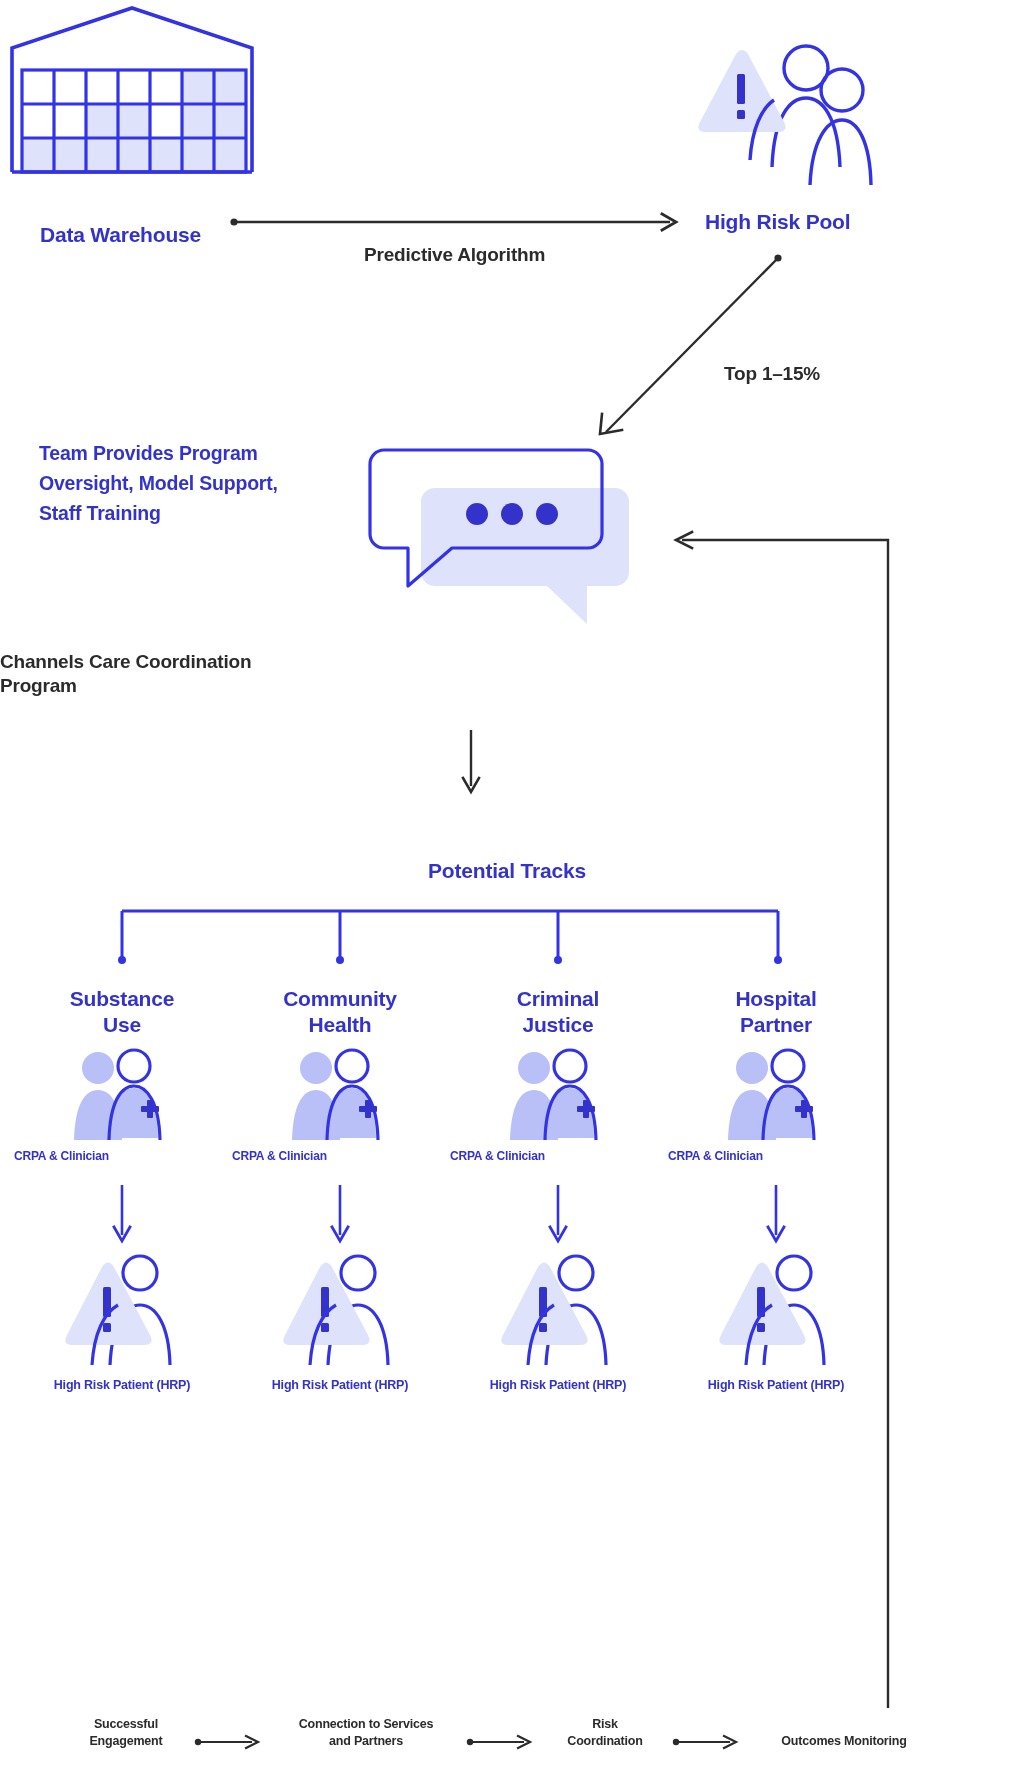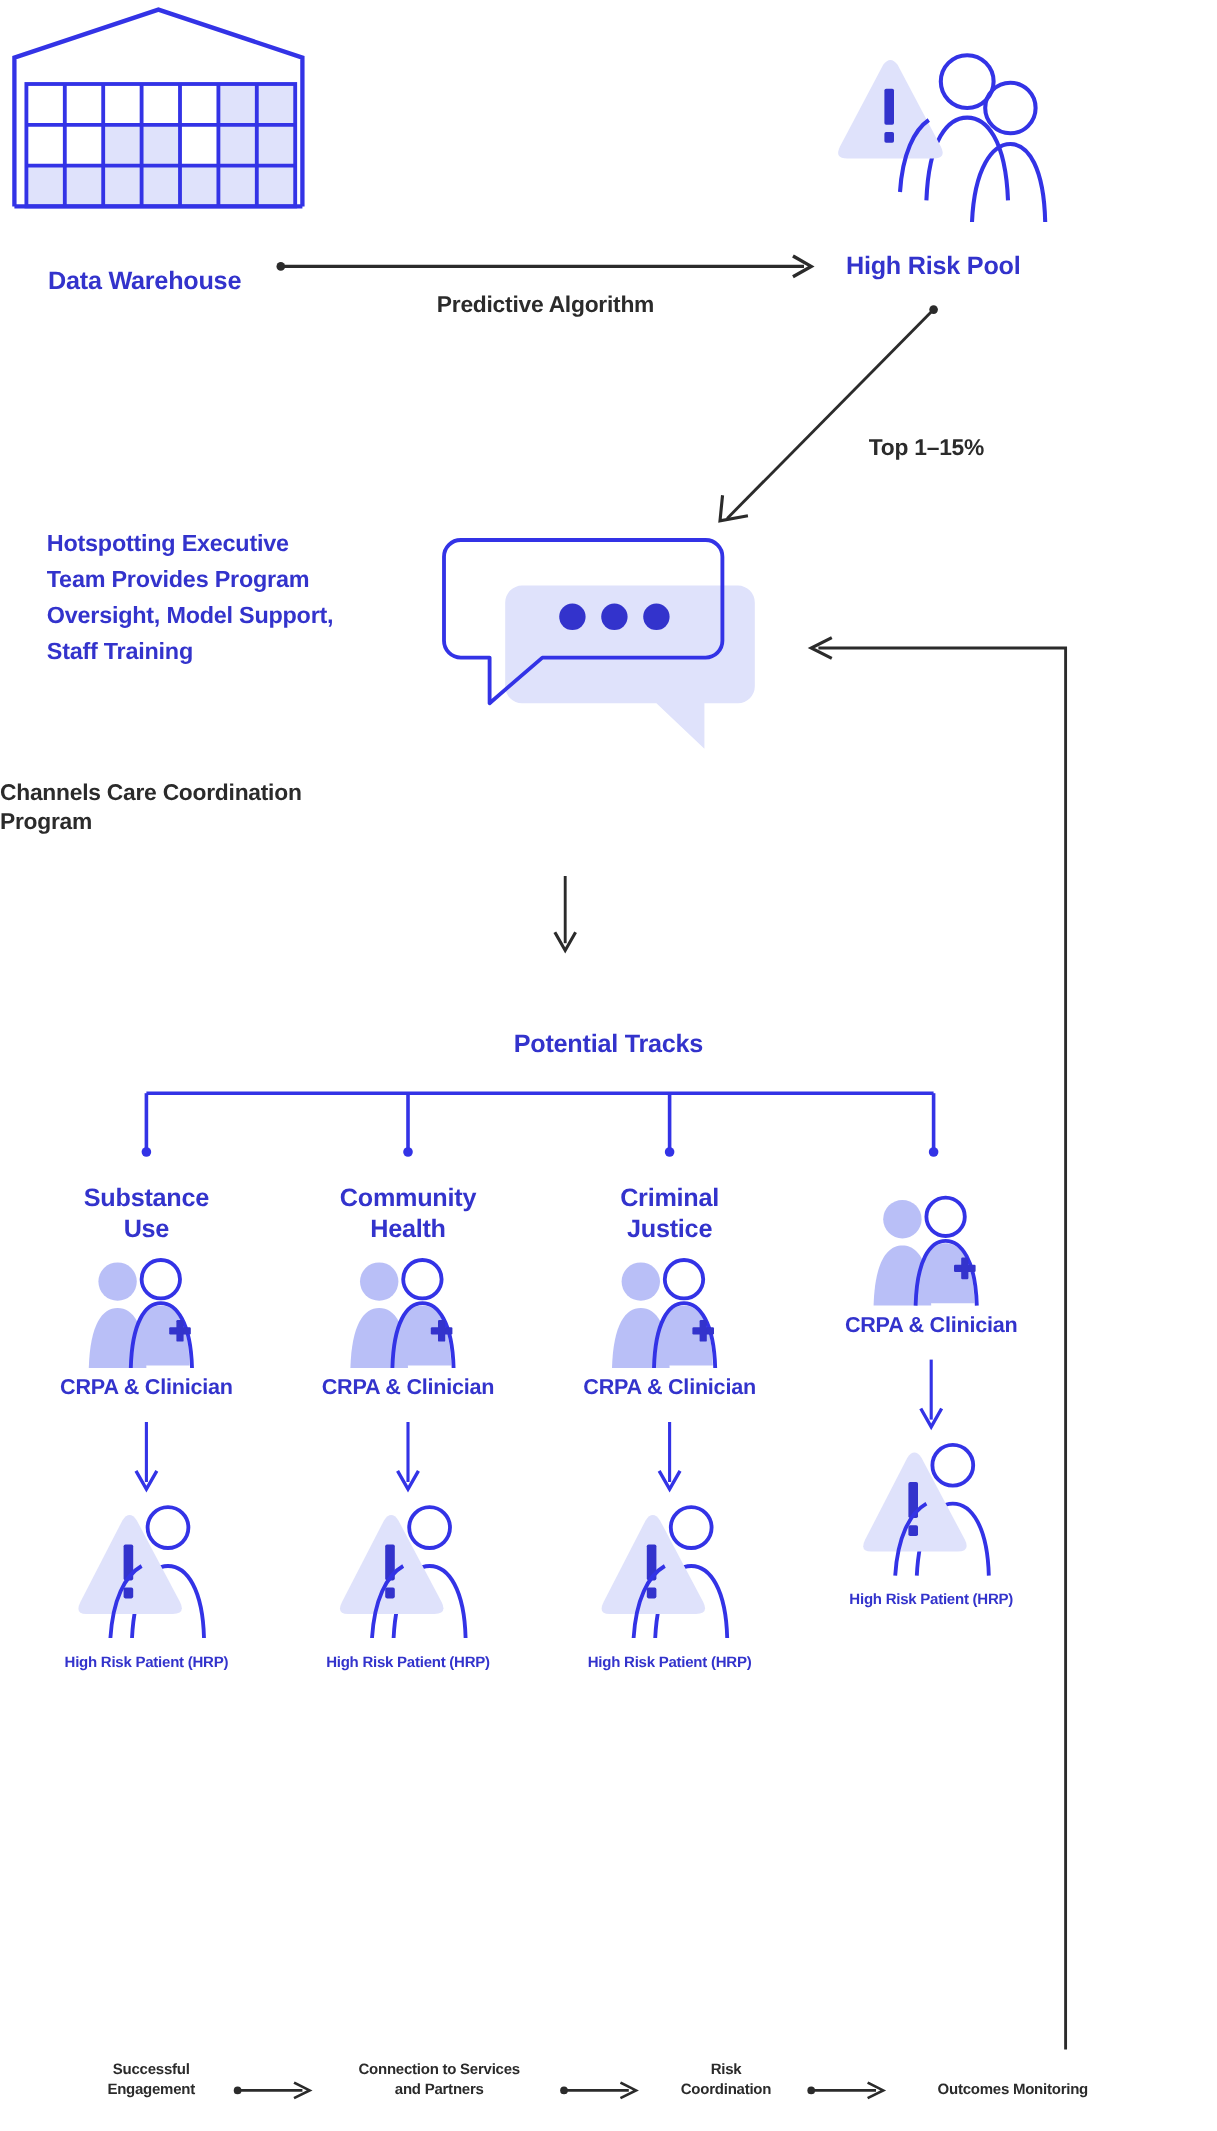--- a/index.html
+++ b/index.html
@@ -21,21 +21,21 @@
   }
   .lbl-dark {
     color: #2b2b2b;
     font-weight: 700;
     letter-spacing: -0.2px;
   }
   .t-node     { font-size: 21px; line-height: 26px; }
   .t-edge     { font-size: 19px; line-height: 24px; }
   .t-para     { font-size: 19.5px; line-height: 30px; }
   .t-track    { font-size: 21px; line-height: 26px; text-align: center; }
-  .t-caption  { font-size: 18px; line-height: 17px; text-align: center; }
+  .t-caption  { font-size: 12px; line-height: 17px; text-align: left; }
   .t-small    { font-size: 12.5px; line-height: 16px; text-align: center; }
   .t-legend   { font-size: 12.5px; line-height: 17px; text-align: center; }
   .t-tracks-h { font-size: 21px; line-height: 26px; text-align: center; }
 
   
   svg { display: block; overflow: visible; }
 
   .ctr { display: flex; align-items: center; justify-content: center; }
 </style>
 </head>
@@ -126,21 +126,20 @@
     <svg width="200" height="190" viewBox="0 0 200 190">
       <circle cx="186" cy="6" r="3.6" fill="#2b2b2b"></circle>
       <line x1="186" y1="6" x2="14" y2="180" stroke="#2b2b2b" stroke-width="2.4"></line>
       <path d="M10 162 L8 182 L30 178" stroke="#2b2b2b" stroke-width="2.6" fill="none" stroke-linecap="square" stroke-linejoin="miter"></path>
     </svg>
   </div>
 
   <div class="abs lbl-dark t-edge" style="left:724px; top:362px;">Top 1–15%</div>
 
   <div class="abs lbl-blue t-para" style="left:39px; top:438px; width:300px;">
-    <div>Hotspotting Executive</div>
     <div>Team Provides Program</div>
     <div>Oversight, Model Support,</div>
     <div>Staff Training</div>
   </div>
 
   <div class="abs" style="left:360px; top:440px;">
     <svg width="280" height="185" viewBox="0 0 280 185">
 
       <path d="M75 48 h180 a14 14 0 0 1 14 14 v70 a14 14 0 0 1 -14 14 h-28 l0 38 l-40 -38 h-112 a14 14 0 0 1 -14 -14 v-70 a14 14 0 0 1 14 -14 z" fill="#dfe2fb"></path>
 
@@ -293,20 +292,24 @@
         <path d="M40 12 Q46 3 52 12 L88 80 Q93 90 82 90 L10 90 Q0 90 5 80 Z" fill="#dfe2fb"></path>
         <rect x="41" y="32" width="8" height="30" rx="1.5" fill="#3333cc"></rect>
         <rect x="41" y="68" width="8" height="9" rx="1.5" fill="#3333cc"></rect>
         <path d="M30 110 C32 78 42 58 56 50" fill="none" stroke="#3333e6" stroke-width="3.2"></path>
       </svg>
     </div>
     <div class="lbl-blue t-small" style="margin-top:10px;">High Risk Patient (HRP)</div>
   </div>
 
   <div class="abs" style="left:668px; top:986px; width:216px;">
+    <div class="lbl-blue t-track">
+      <div>Hospital</div>
+      <div>Partner</div>
+    </div>
     <div class="ctr" style="margin-top:12px;">
       <svg width="118" height="92" viewBox="0 0 118 92">
         <circle cx="35" cy="18" r="16" fill="#b9bff7"></circle>
         <path d="M11 90 C12 54 22 40 35 40 C48 40 58 54 59 90 Z" fill="#b9bff7"></path>
         <path d="M46 88 C47 52 58 38 71 38 C84 38 94 52 95 88 Z" fill="#b9bff7"></path>
         <circle cx="71" cy="16" r="16" fill="none" stroke="#3333e6" stroke-width="3.2"></circle>
         <path d="M46 90 C47 52 58 36 71 36 C84 36 96 52 97 90" fill="none" stroke="#3333e6" stroke-width="3.2"></path>
         <rect x="78" y="56" width="18" height="6" rx="1" fill="#3333cc"></rect>
         <rect x="84" y="50" width="6" height="18" rx="1" fill="#3333cc"></rect>
       </svg>

